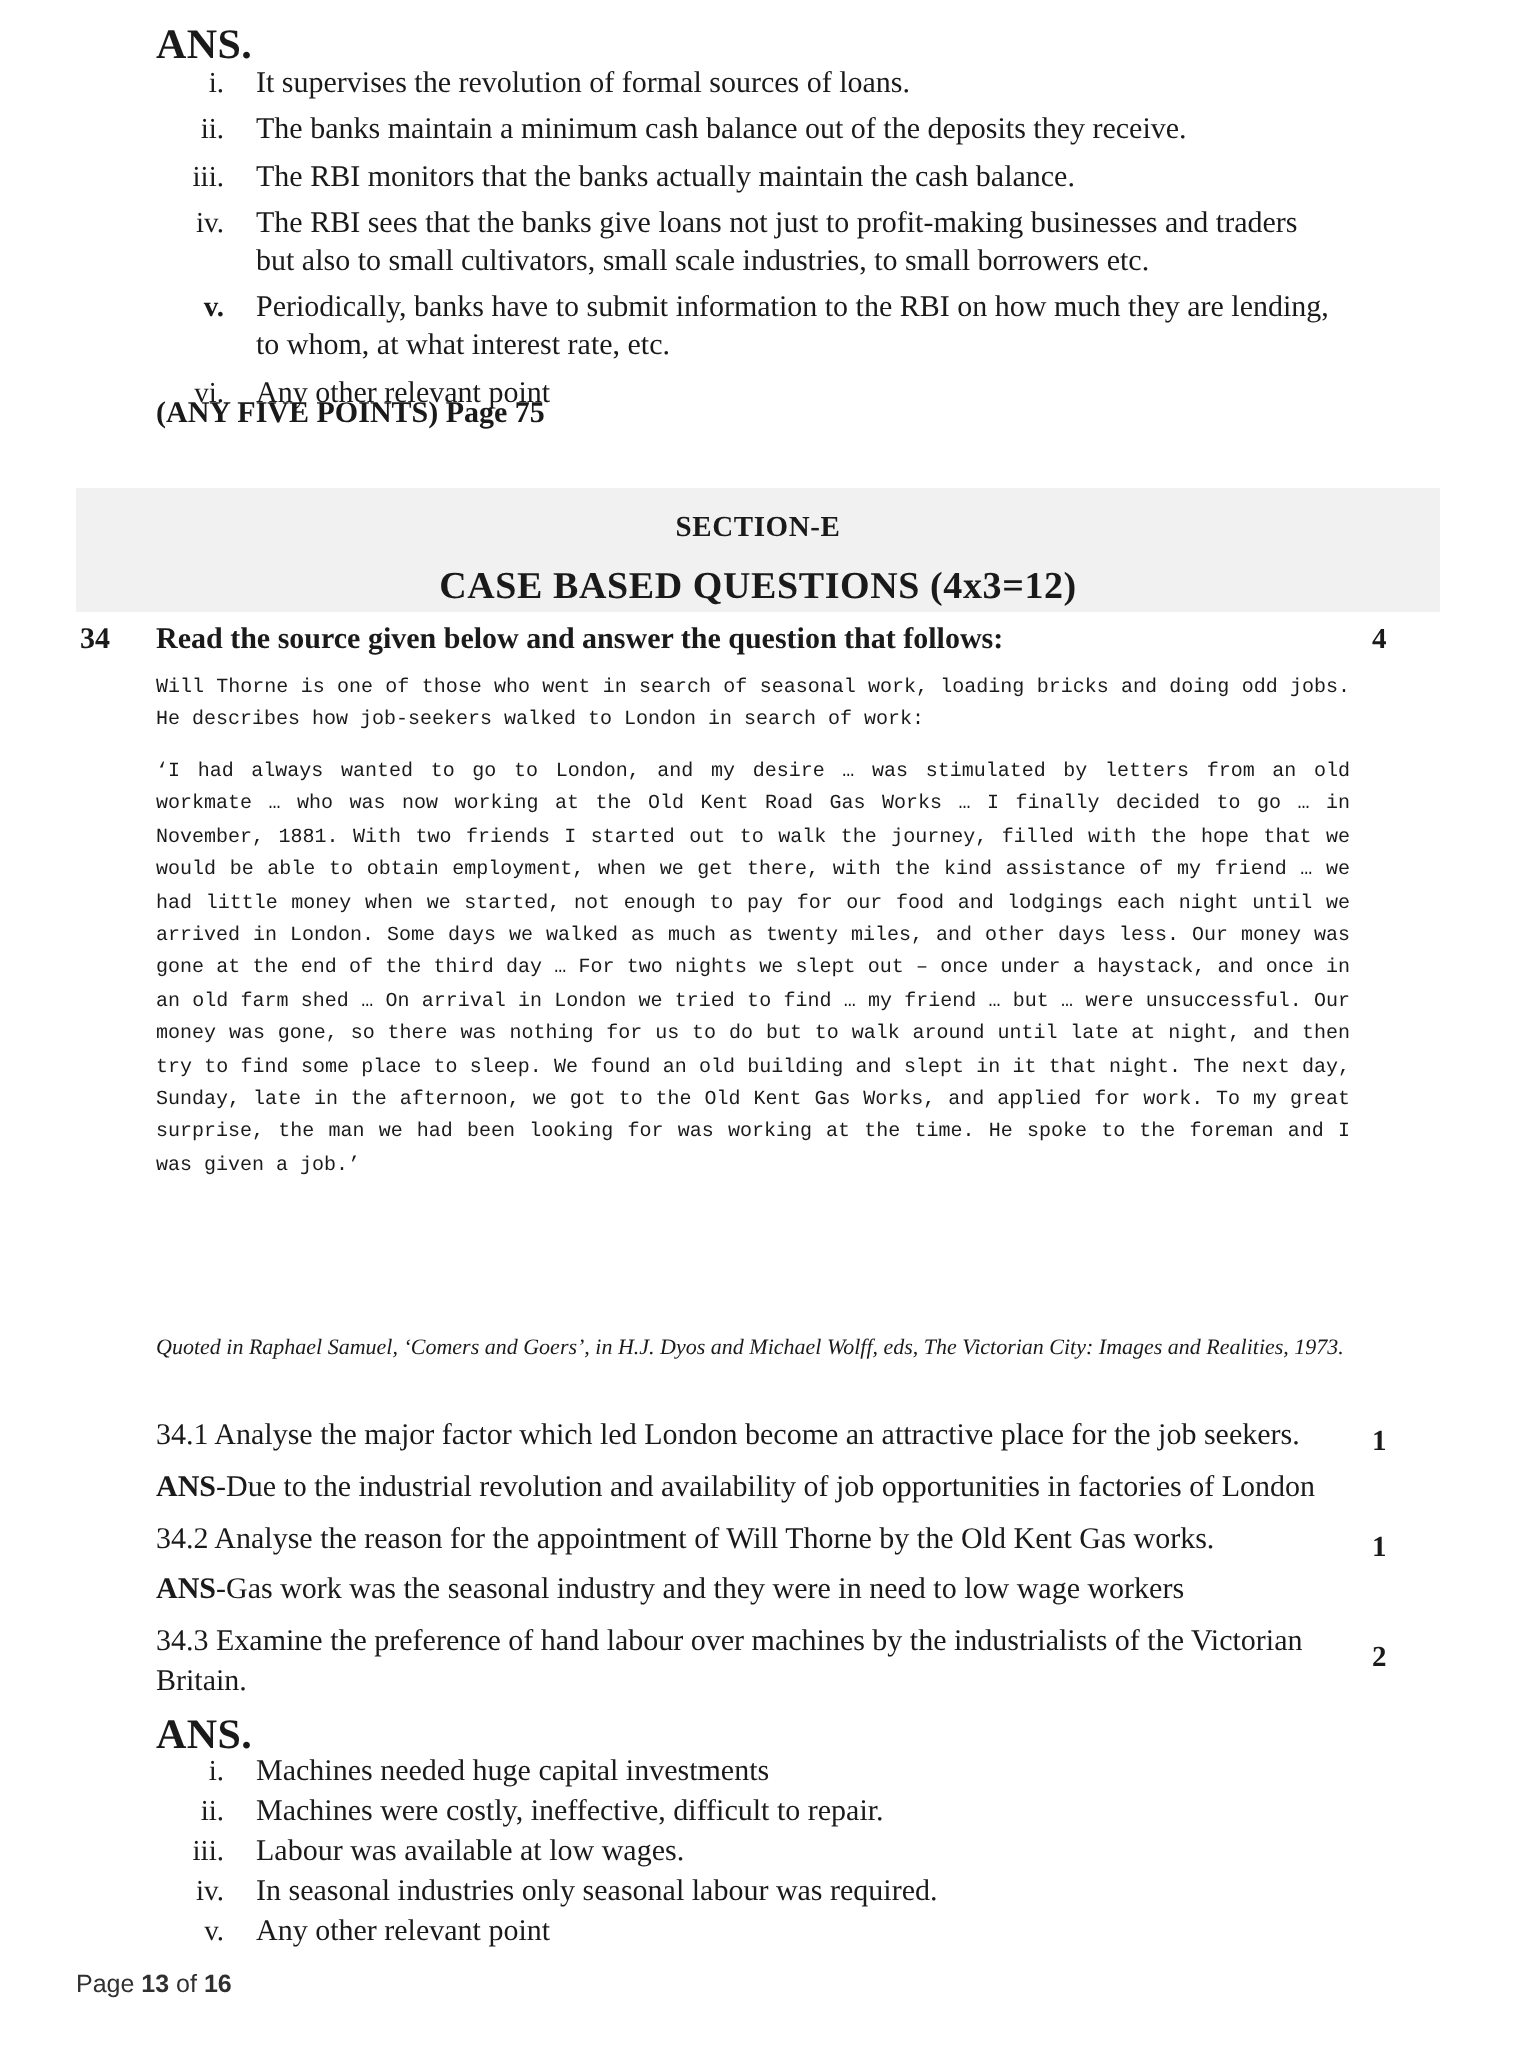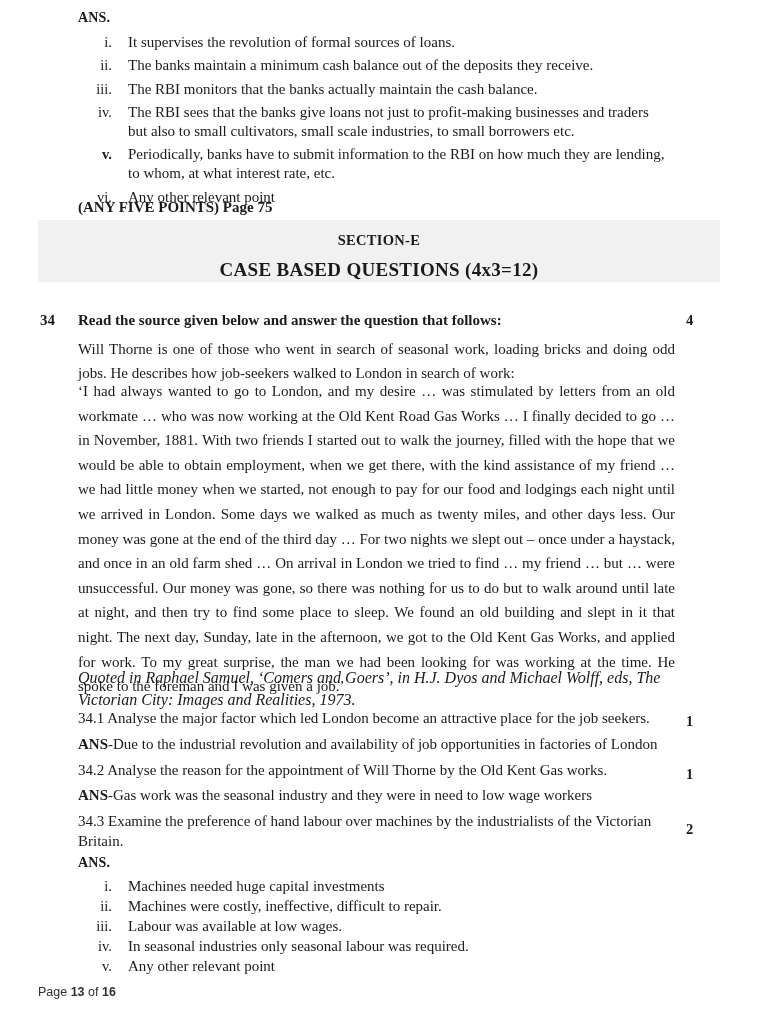--- a/index.html
+++ b/index.html
@@ -18,21 +18,21 @@
     height: 1024px;
     background: #ffffff;
     overflow: hidden;
     box-sizing: border-box;
   }
 
   
   .ans-head {
     position: absolute;
     font-weight: bold;
-    font-size: 14px;
+    font-size: 21px;
     letter-spacing: 0.2px;
   }
 
   ol.roman {
     position: absolute;
     margin: 0;
     padding: 0;
     list-style: none;
   }
   ol.roman li {
@@ -94,33 +94,34 @@
     font-size: 15px;
   }
   .mark {
     position: absolute;
     font-weight: bold;
     font-size: 14.5px;
   }
 
   .para {
     position: absolute;
-    font-size: 15px;
+    font-size: 10px;
     line-height: 1.62;
     text-align: justify;
     text-justify: inter-word;
+    font-family: Liberation Mono, monospace;
   }
   .para.quote {
     line-height: 1.64;
   }
 
   .citation {
     position: absolute;
     font-style: italic;
-    font-size: 16px;
+    font-size: 11px;
     line-height: 1.35;
   }
 
   .subq {
     position: absolute;
     font-size: 15px;
     line-height: 1.34;
     text-align: left;
   }
   .subq .ansbold { font-weight: bold; }
@@ -163,21 +164,21 @@
         <span class="txt"><span>Periodically, banks have to submit information to the RBI on how much they are lending,</span><span class="cont">to whom, at what interest rate, etc.</span></span>
       </li>
       <li>
         <span class="num">vi.</span>
         <span class="txt"><span>Any other relevant point</span></span>
       </li>
     </ol>
 
   <div class="bold-note" style="left:78px; top:199px;">(ANY FIVE POINTS) Page 75</div>
 
-  <div class="section-band" style="left:38px; top:220px; width:682px; height:62px;">
+  <div class="section-band" style="left:38px; top:244px; width:682px; height:62px;">
     <div class="band-line-1" style="padding-top:12px;">SECTION-E</div>
     <div class="band-line-2" style="padding-top:10px;">CASE BASED QUESTIONS  (4x3=12)</div>
   </div>
 
   <div class="q-number" style="left:40px; top:312px;">34</div>
 
   <div class="q-stem" style="left:78px; top:312px; width:580px;">Read the source given below and answer the question that follows:</div>
 
   <div class="mark" style="left:686px; top:312px;">4</div>
 

